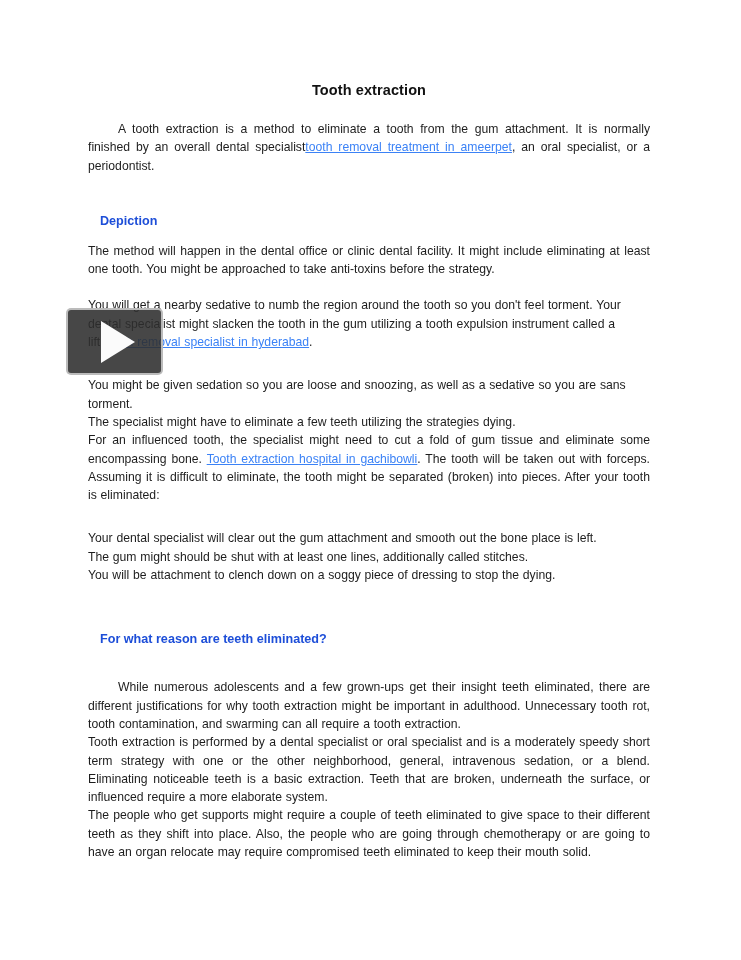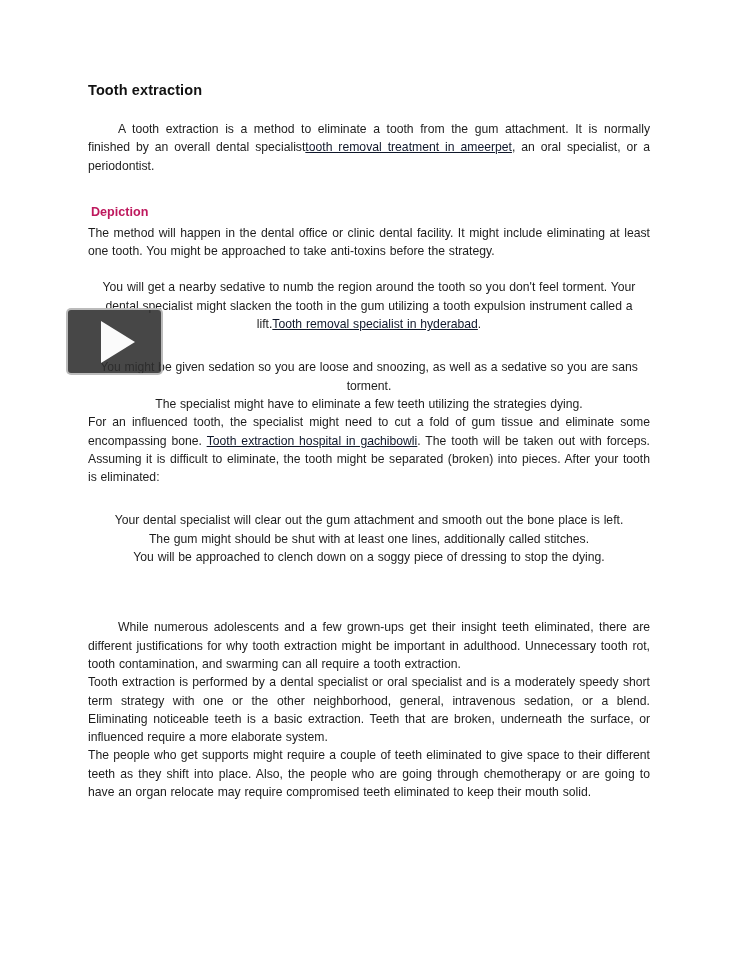--- a/index.html
+++ b/index.html
@@ -28,59 +28,59 @@
   .content {
     position: absolute;
     left: 88px;
     top: 82px;
     width: 562px;
   }
 
   .doc-title {
     font-size: 14.5px;
     font-weight: bold;
-    text-align: left;
+    text-align: center;
     letter-spacing: 0.1px;
     margin: 0 0 22px 0;
     color: #111111;
   }
 
   .section-heading {
     font-size: 12.6px;
     font-weight: bold;
-    margin: 3px;
-    color: #be185d;
+    margin: 12px;
+    color: #1d4ed8;
     line-height: 18px;
   }
 
   p.para {
     font-size: 12.2px;
     line-height: 18.3px;
     margin: 0;
     text-align: justify;
     color: #1d1d1d;
     word-spacing: 0.4px;
   }
 
   p.para.nojustify {
-    text-align: center;
+    text-align: left;
   }
 
   .indent::before {
     content: "";
     display: inline-block;
     width: 30px;
   }
 
   .gap-sm { height: 18px; }
   .gap-md { height: 25px; }
   .gap-lg { height: 34px; }
 
   a.doclink {
-    color: #0f172a;
+    color: #3b82f6;
     text-decoration: underline;
   }
 
   
   .play-overlay {
     position: absolute;
     left: 66px;
     top: 308px;
     width: 97px;
     height: 67px;
@@ -132,24 +132,25 @@
     <p class="para nojustify">The specialist might have to eliminate a few teeth utilizing the strategies dying.</p>
 
     <p class="para"><span>For an influenced tooth, the specialist might need to cut a fold of gum tissue and eliminate some encompassing bone. </span><a class="doclink" href="#">Tooth extraction hospital in gachibowli</a><span>. The tooth will be taken out with forceps. Assuming it is difficult to eliminate, the tooth might be separated (broken) into pieces. After your tooth is eliminated:</span></p>
 
     <div class="gap-md"></div>
 
     <p class="para nojustify">Your dental specialist will clear out the gum attachment and smooth out the bone place is left.</p>
 
     <p class="para nojustify">The gum might should be shut with at least one lines, additionally called stitches.</p>
 
-    <p class="para nojustify">You will be approached to clench down on a soggy piece of dressing to stop the dying.</p>
+    <p class="para nojustify">You will be attachment to clench down on a soggy piece of dressing to stop the dying.</p>
 
     <div class="gap-lg"></div>
 
+    <h2 class="section-heading">For what reason are teeth eliminated?</h2>
 
     <div class="gap-sm"></div>
 
     <p class="para indent">While numerous adolescents and a few grown-ups get their insight teeth eliminated, there are different justifications for why tooth extraction might be important in adulthood. Unnecessary tooth rot, tooth contamination, and swarming can all require a tooth extraction.</p>
 
     <p class="para">Tooth extraction is performed by a dental specialist or oral specialist and is a moderately speedy short term strategy with one or the other neighborhood, general, intravenous sedation, or a blend. Eliminating noticeable teeth is a basic extraction. Teeth that are broken, underneath the surface, or influenced require a more elaborate system.</p>
 
     <p class="para">The people who get supports might require a couple of teeth eliminated to give space to their different teeth as they shift into place. Also, the people who are going through chemotherapy or are going to have an organ relocate may require compromised teeth eliminated to keep their mouth solid.</p>
 
   </div>

